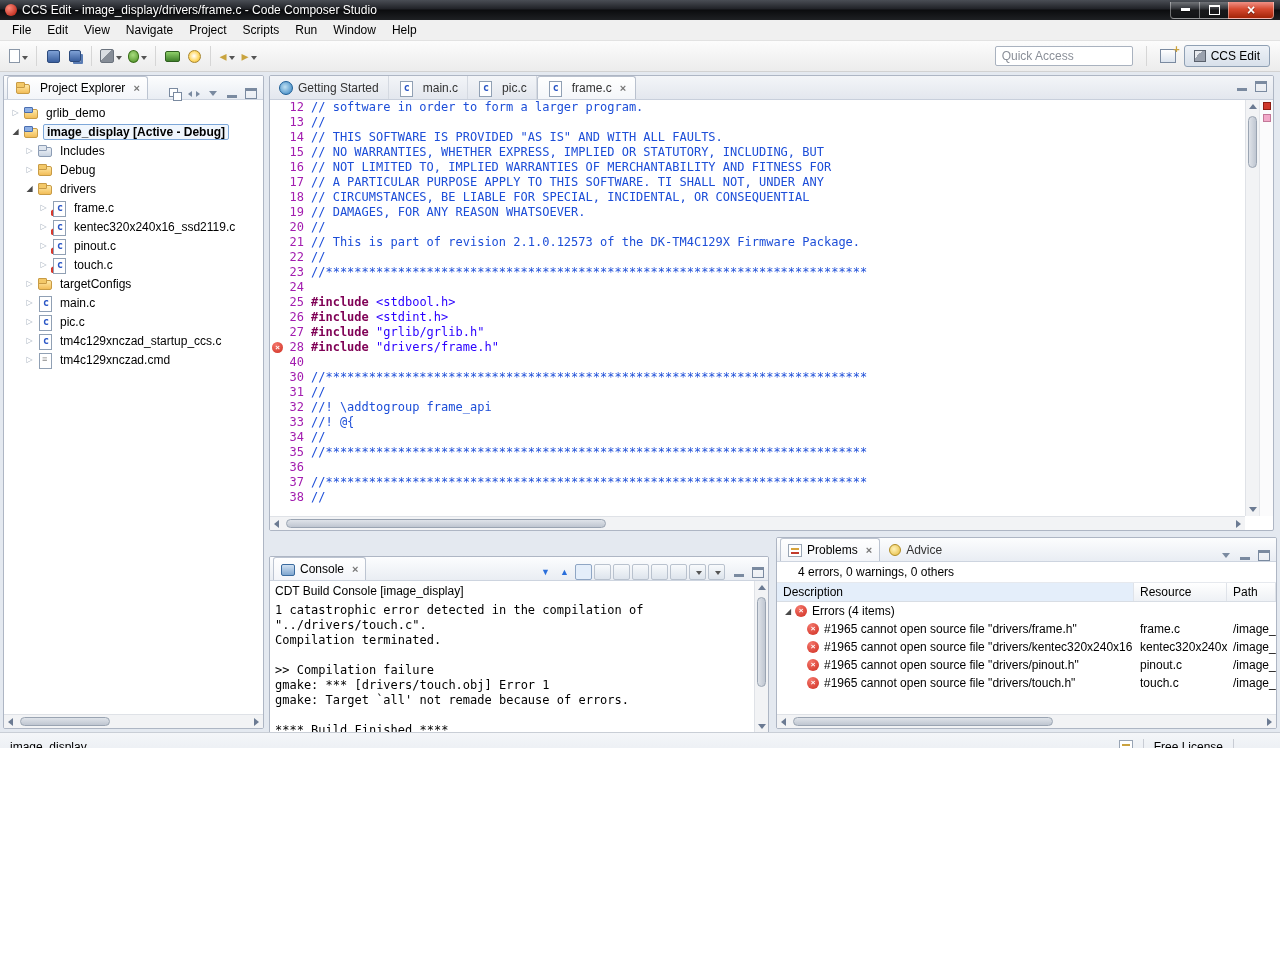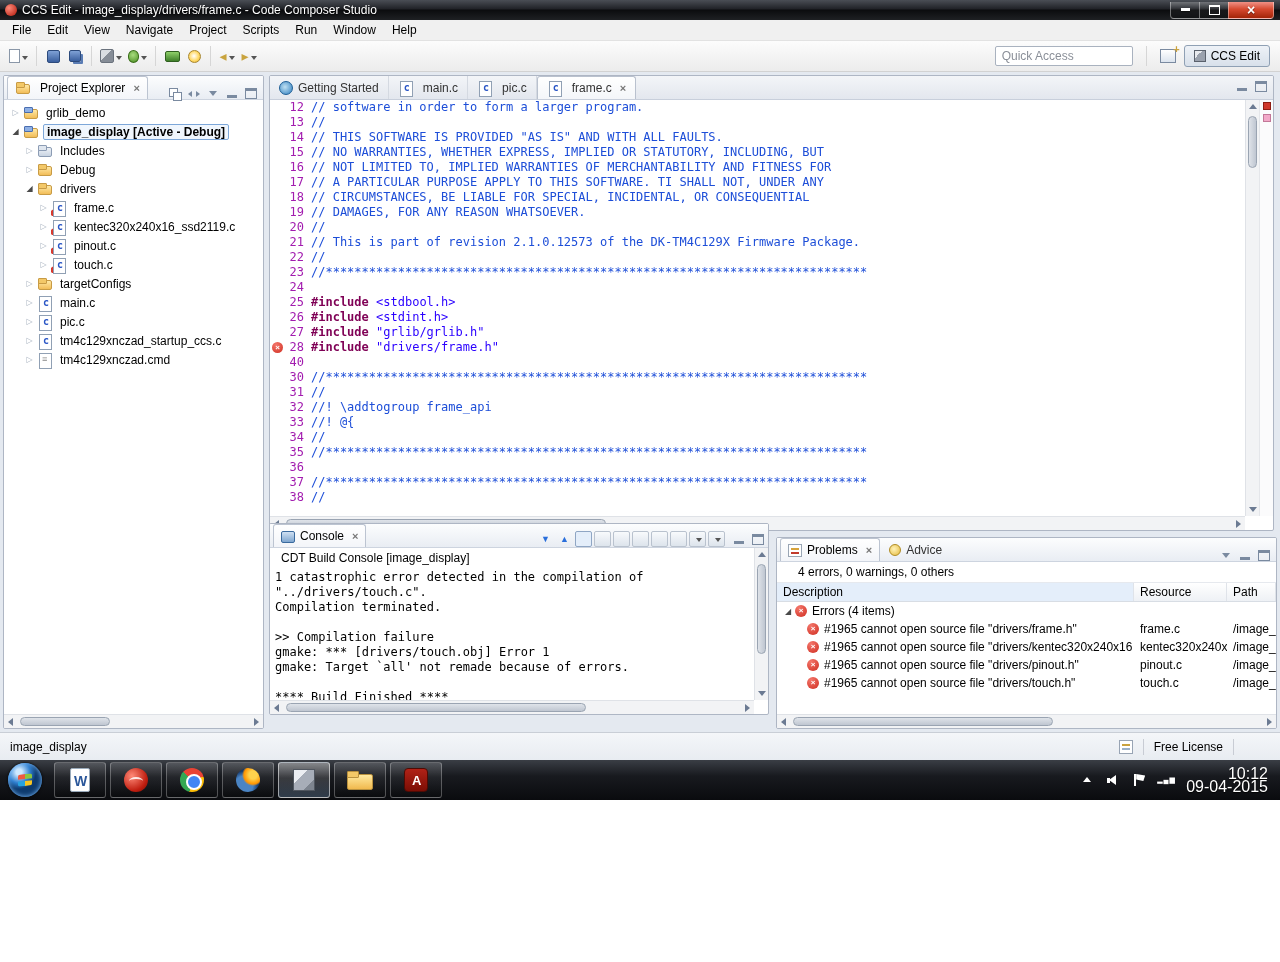--- a/index.html
+++ b/index.html
@@ -1,18 +1,18 @@
 <!DOCTYPE html>
 <html><head>
 <meta charset="utf-8">
 <style>
 *{box-sizing:border-box;margin:0;padding:0}
 html,body{width:1280px;height:962px}
 body{font-family:"Liberation Sans","DejaVu Sans",sans-serif;font-size:12px;background:#fff;overflow:hidden;position:relative;color:#000}
-.screen{position:absolute;inset:0;width:1280px;height:962px;background:#fff;overflow:hidden}
+.screen{position:absolute;inset:0;width:1280px;height:748px;background:#fff;overflow:hidden}
 
 
 .titlebar{position:absolute;left:0;top:0;width:1280px;height:20px;background:linear-gradient(#4a4e55,#202227 45%,#0b0c0e 50%,#1e2023);display:flex;align-items:center;color:#fff}
 .ccs-logo{width:12px;height:12px;border-radius:50%;background:radial-gradient(circle at 4px 4px,#ff8a7a,#b01608);margin:0 5px;flex:none}
 .wtitle{font-size:12px;text-shadow:0 1px 2px #000;white-space:nowrap;overflow:hidden}
 .win-controls{margin-left:auto;display:flex;margin-right:6px}
 .wc{height:17px;border:1px solid rgba(255,255,255,.4);border-top:none;background:linear-gradient(rgba(255,255,255,.25),rgba(255,255,255,.06) 45%,rgba(0,0,0,.3));display:flex;align-items:center;justify-content:center}
 .wc.min{width:30px;border-radius:0 0 0 4px}
 .wc.max{width:28px;border-left:none;border-right:none}
 .wc.close{width:46px;border-radius:0 0 4px 0;background:linear-gradient(#f09186,#d6492f 45%,#a22408)}
@@ -107,22 +107,22 @@
 .tri{position:absolute;width:0;height:0}
 .tri-u{border-left:4px solid transparent;border-right:4px solid transparent;border-bottom:5px solid #6b7a92}
 .tri-d{border-left:4px solid transparent;border-right:4px solid transparent;border-top:5px solid #6b7a92}
 .tri-l{border-top:4px solid transparent;border-bottom:4px solid transparent;border-right:5px solid #6b7a92}
 .tri-r{border-top:4px solid transparent;border-bottom:4px solid transparent;border-left:5px solid #6b7a92}
 .ovr{position:absolute;right:0;top:24px;bottom:14px;width:14px;background:#fbfbfc;border-left:1px solid #e4e6ea}
 .ovr-err{position:absolute;left:3px;top:2px;width:8px;height:8px;background:#d0382c;border:1px solid #8e1d14}
 .ovr-pink{position:absolute;left:3px;top:14px;width:8px;height:8px;background:#f2a8c8;border:1px solid #c27898}
 
 
-#console{left:269px;top:451px;width:500px;height:192px}
-.con-sub{padding:3px 11px;white-space:nowrap}
+#console{left:269px;top:484px;width:500px;height:192px}
+.con-sub{padding:3px 5px;white-space:nowrap}
 .con-body{padding:2px 5px 0 5px}
 .con-line{font-family:"DejaVu Sans Mono","Liberation Mono",monospace;font-size:12px;line-height:15px;white-space:pre}
 .cico{width:17px;height:16px;display:inline-flex;align-items:center;justify-content:center;margin:0 1px;border-radius:2px;font-size:9px;color:#2a6fdb}
 .ci-box{background:linear-gradient(#f8fafc,#dde4ec);border:1px solid #b9c2ce}
 .ci-pressed{background:#e4eefa;border:1px solid #8fa6c4}
 #con-icons{margin-left:auto;display:flex;align-items:center;padding-right:4px}
 
 
 #problems{left:776px;top:465px;width:501px;height:192px}
 .prob-sub{padding:3px 21px;border-bottom:1px solid #e6e9ee;white-space:nowrap}

